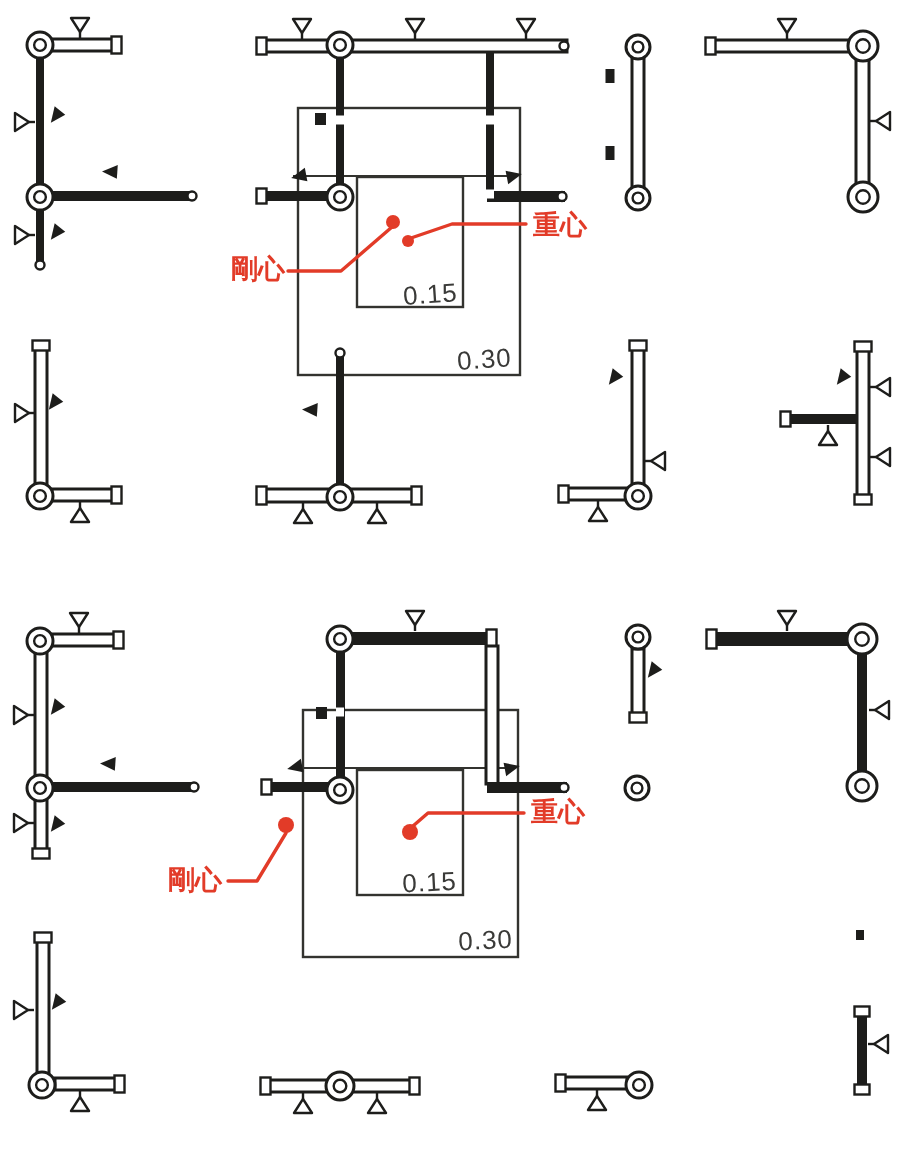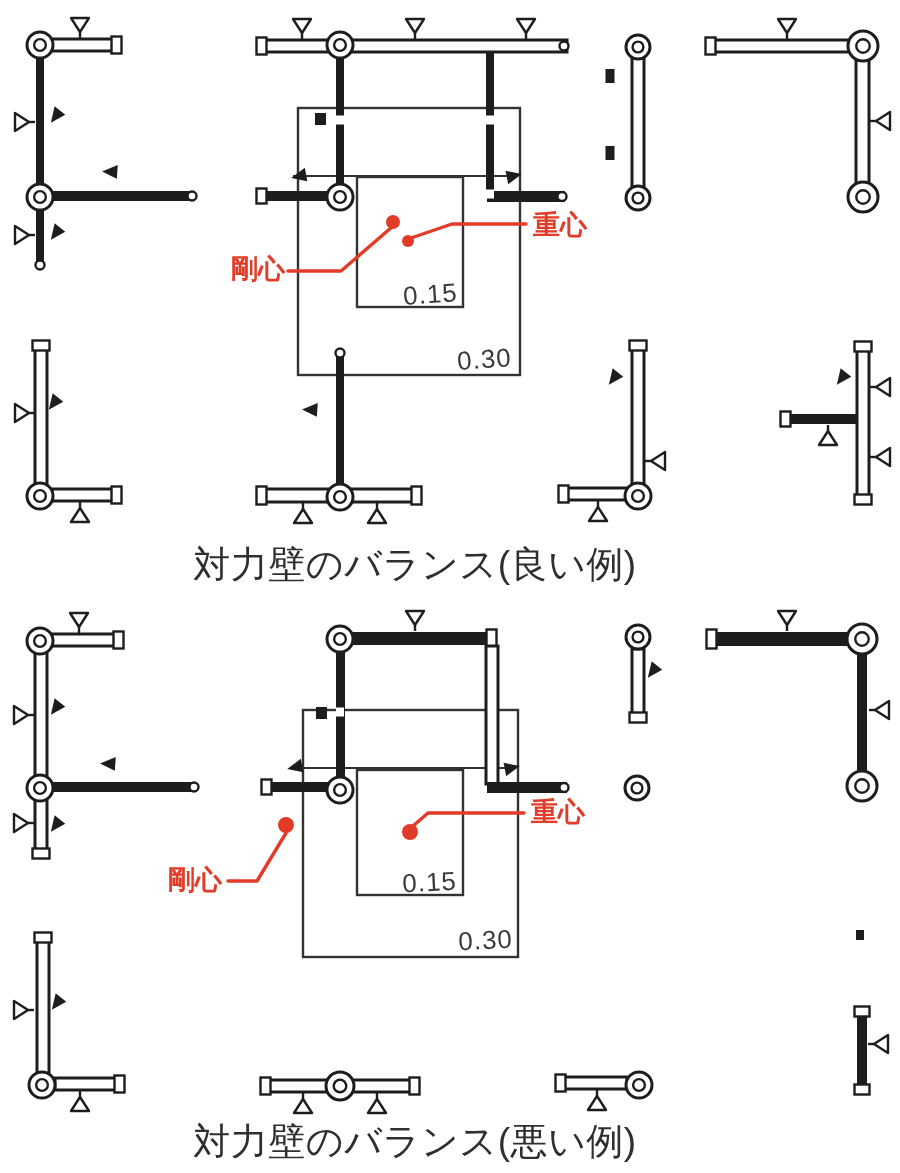--- a/index.html
+++ b/index.html
@@ -239,15 +239,13 @@
         <polyline points="228,881 257,881 286,833" fill="none" stroke="#e23b28" stroke-width="3.4" stroke-linejoin="round" stroke-linecap="round"></polyline>
         <polyline points="413,826 428,813 524,813" fill="none" stroke="#e23b28" stroke-width="3.4" stroke-linejoin="round" stroke-linecap="round"></polyline>
         <circle cx="286" cy="825" r="8" fill="#e23b28"></circle>
         <circle cx="410" cy="832" r="8" fill="#e23b28"></circle>
         <text x="195" y="889" fill="#e23b28" font-size="27" font-weight="bold" text-anchor="middle">剛心</text>
         <text x="558" y="821" fill="#e23b28" font-size="27" font-weight="bold" text-anchor="middle">重心</text>
         <text x="430" y="891" fill="#3a3a38" font-size="26" letter-spacing="1" text-anchor="middle" transform="rotate(-3 430 891)">0.15</text>
         <text x="486" y="949" fill="#3a3a38" font-size="26" letter-spacing="1" text-anchor="middle" transform="rotate(-3 486 949)">0.30</text>
       </g>
     </svg>
-  <div id="caption-good" class="caption">対力壁のバランス(良い例)</div>
-  <div id="caption-bad" class="caption">対力壁のバランス(悪い例)</div>
 </div>
 
 </body></html>

